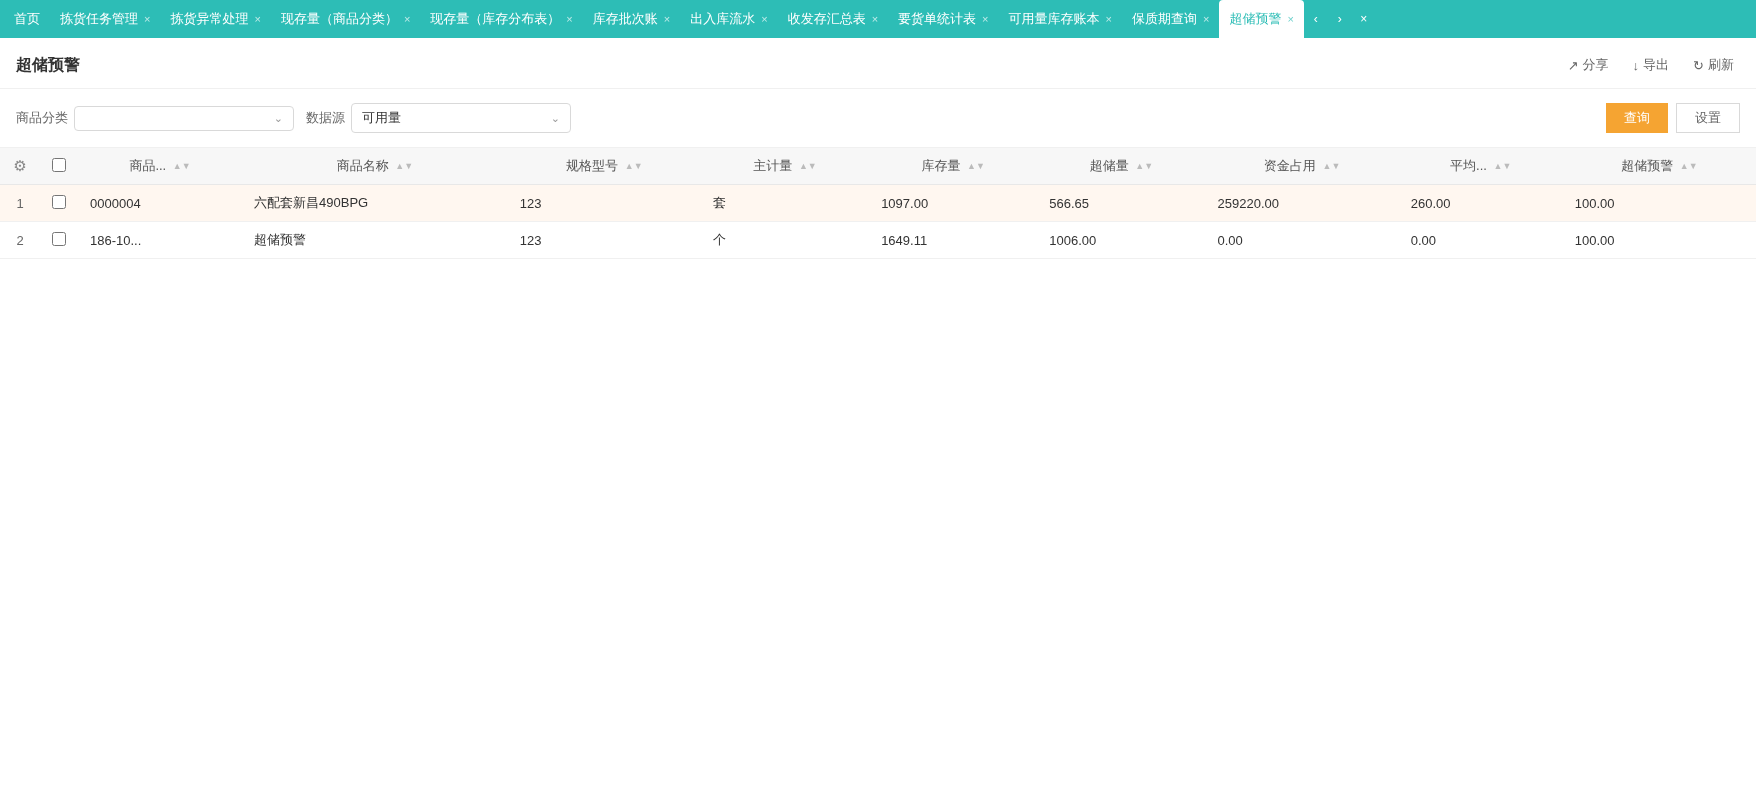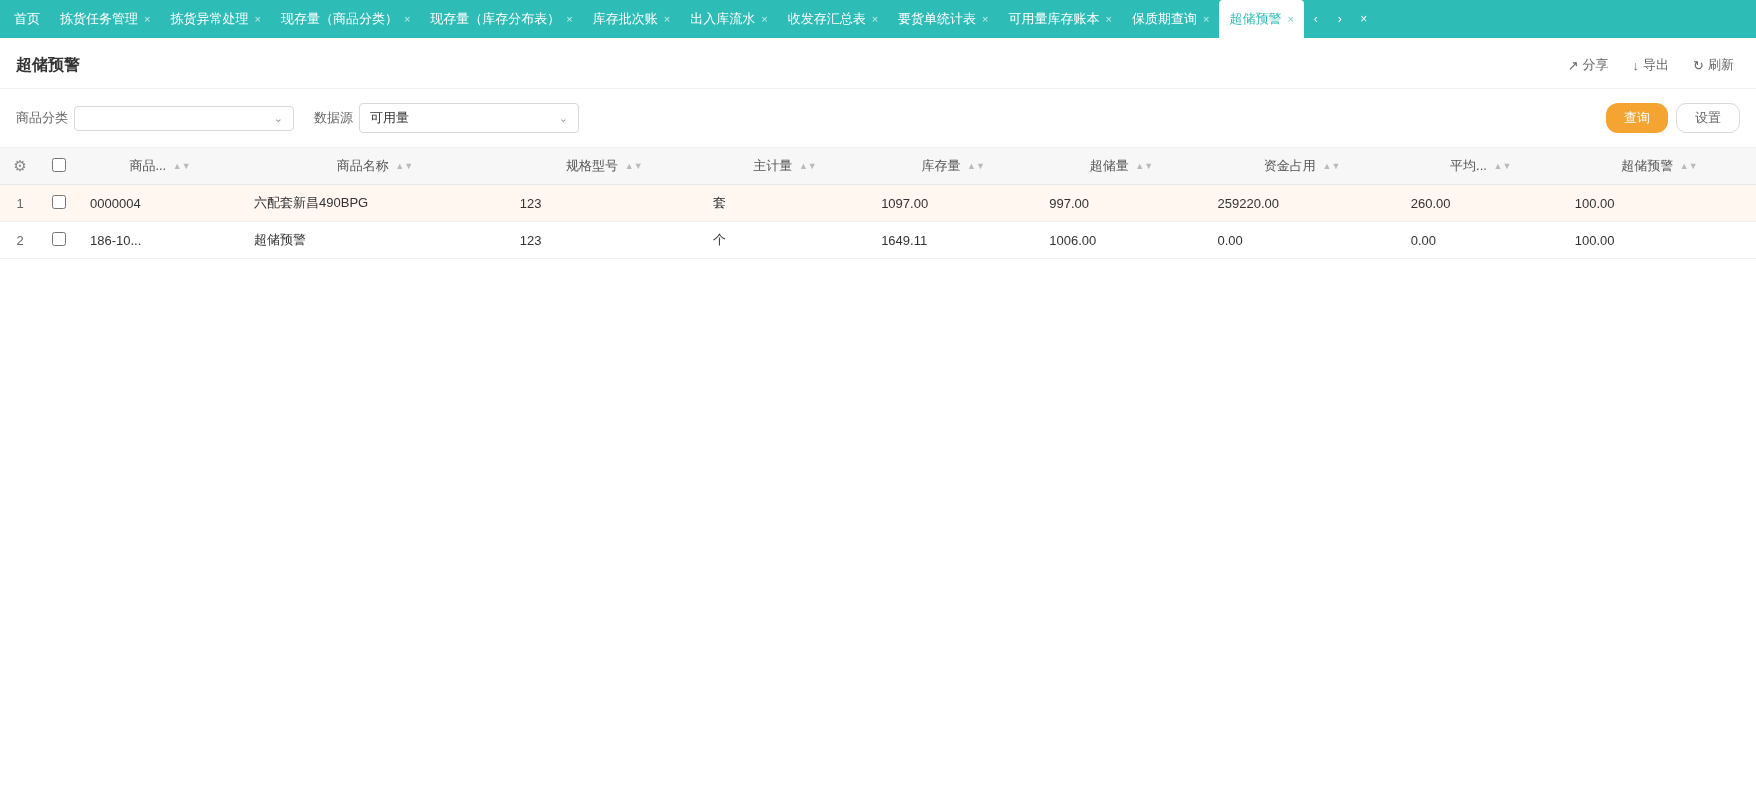--- a/index.html
+++ b/index.html
@@ -80,21 +80,21 @@
       background: none;
       border: none;
       padding: 4px 6px;
     }
 
     
     .filter-bar {
       display: flex;
       align-items: center;
       padding: 14px 16px;
-      gap: 20px;
+      gap: 12px;
       border-bottom: 1px solid #f0f0f0;
     }
     .filter-item {
       display: flex;
       align-items: center;
       gap: 6px;
     }
     .filter-label {
       font-size: 13px;
       color: #666;
@@ -117,30 +117,30 @@
 
     .filter-actions {
       margin-left: auto;
       display: flex;
       gap: 8px;
     }
     .btn-query {
       background: #f5a432;
       color: #fff;
       border: none;
-      border-radius: 12px;
+      border-radius: 0;
       padding: 6px 18px;
       font-size: 13px;
       cursor: pointer;
     }
     .btn-settings {
       background: #fff;
       color: #666;
       border: 1px solid #d9d9d9;
-      border-radius: 10px;
+      border-radius: 0;
       padding: 5px 18px;
       font-size: 13px;
       cursor: pointer;
     }
 
     
     .table-container {
       padding: 0;
     }
     .data-table {
@@ -353,21 +353,21 @@
       <tr class="highlighted">
       <td class="col-index">1</td>
       <td class="col-checkbox">
         <input type="checkbox" style="">
       </td>
       <td>0000004</td>
       <td>六配套新昌490BPG</td>
       <td>123</td>
       <td>套</td>
       <td>1097.00</td>
-      <td>997.00</td>
+      <td>566.65</td>
       <td>259220.00</td>
       <td>260.00</td>
       <td>100.00</td>
     </tr>
           <tr>
       <td class="col-index">2</td>
       <td class="col-checkbox">
         <input type="checkbox" style="">
       </td>
       <td>186-10...</td>

